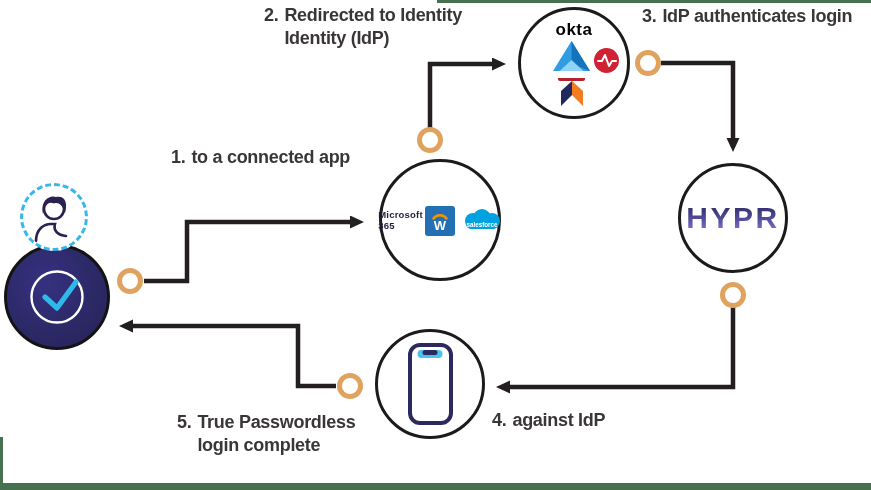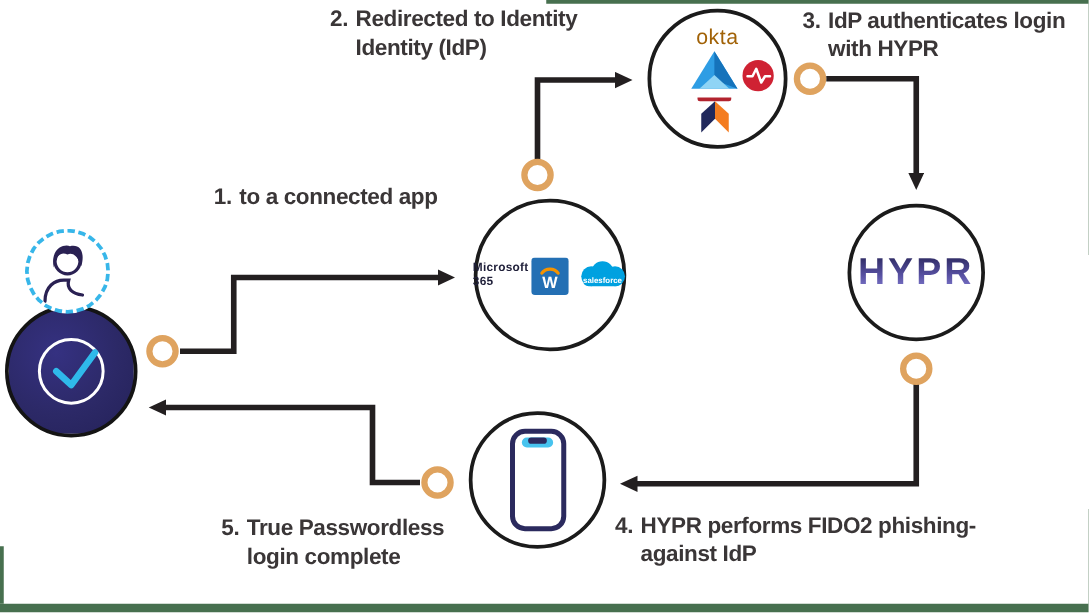--- a/index.html
+++ b/index.html
@@ -43,21 +43,21 @@
   .step .stack { display:flex; flex-direction:column; }
   .step1 { left:171px; top:146px; }
   .step2 { left:264px; top:4px; }
   .step3 { left:642px; top:5px; }
   .step4 { left:492px; top:409px; }
   .step5 { left:177px; top:411px; }
 
   
   .idp-inner { position:relative; width:100%; height:100%; }
   .okta-label { position:absolute; left:0; right:0; top:10px; text-align:center;
-                font-size:17px; font-weight:normal; color:#a16207; letter-spacing:0.5px; }
+                font-size:17px; font-weight:bold; color:#000000; letter-spacing:0.5px; }
   .azure-box  { position:absolute; left:29px; top:28px; width:43px; height:40px;
                 background:#fff; z-index:2; display:flex; align-items:center; justify-content:center; }
   .ping-box   { position:absolute; left:1px; top:39px; width:27px; height:32px;
                 background:#b2232e; border-radius:2px; z-index:1; color:#86efac;
                 display:flex; flex-direction:column; align-items:center; justify-content:center;margin-left:36px; }
   .ping-main  { font-size:9px; font-weight:bold; line-height:9px; }
   .ping-sub   { font-size:3.5px; line-height:4px; letter-spacing:0.3px; }
   .pulse-box  { position:absolute; left:73px; top:38px; width:25px; height:25px;
                 background:#cf2233; border-radius:50%; z-index:1;
                 display:flex; align-items:center; justify-content:center; }
@@ -203,27 +203,25 @@
     <span class="num">2.</span>
     <span class="stack">
       <span>Redirected to Identity</span>
       <span>Identity (IdP)</span>
     </span>
   </div>
   <div class="step step3">
     <span class="num">3.</span>
     <span class="stack">
       <span>IdP authenticates login</span>
-      <span>with HYPR</span>
     </span>
   </div>
   <div class="step step4">
     <span class="num">4.</span>
     <span class="stack">
-      <span>HYPR performs FIDO2 phishing-</span>
       <span>against IdP</span>
     </span>
   </div>
   <div class="step step5">
     <span class="num">5.</span>
     <span class="stack">
       <span>True Passwordless</span>
       <span>login complete</span>
     </span>
   </div>

